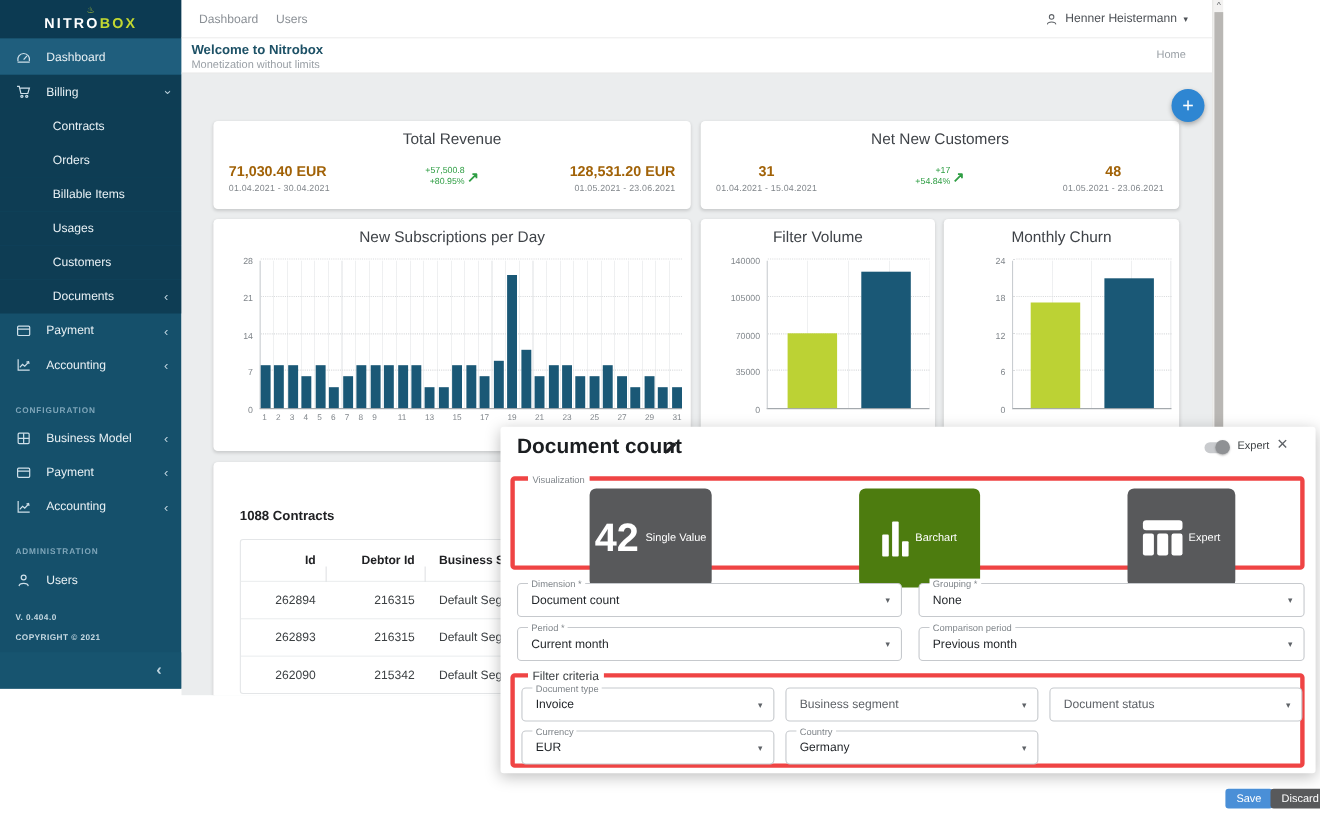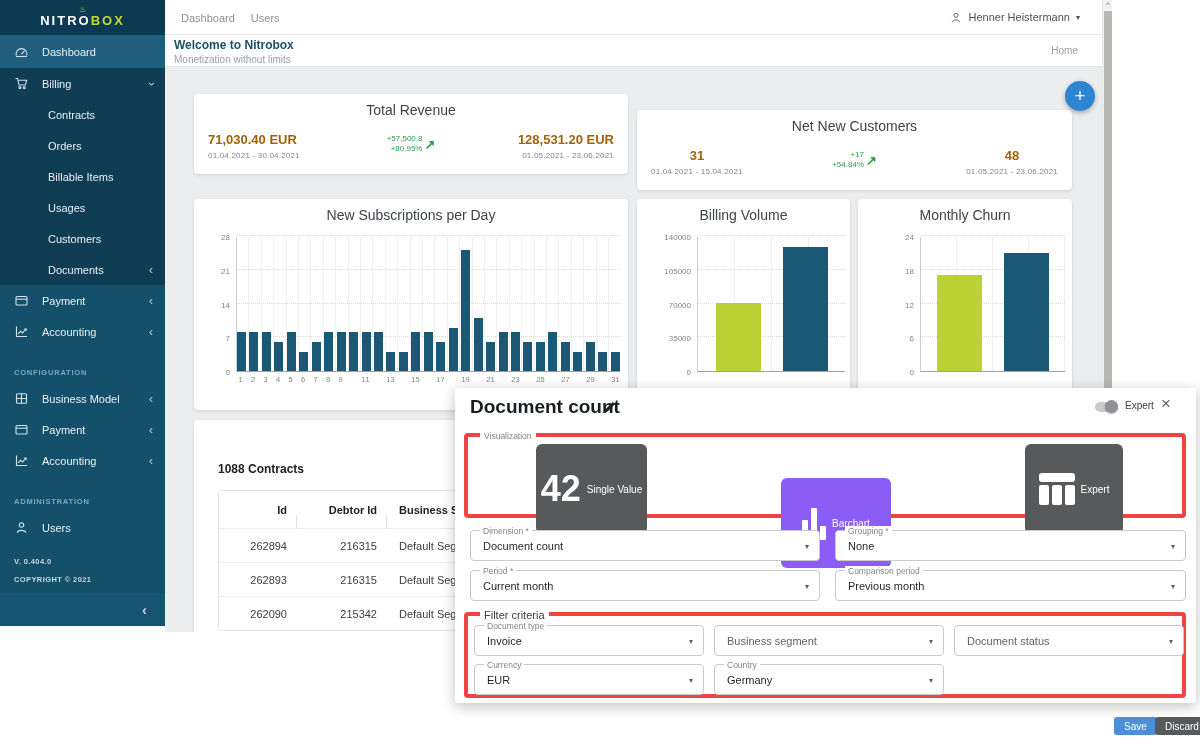--- a/index.html
+++ b/index.html
@@ -79,21 +79,21 @@
   #expert-toggle { position:absolute; left:640px; top:14px; width:23px; height:10px; border-radius:6px; background:#c9cbce; cursor:pointer; }
   #expert-toggle .knob { position:absolute; right:0; top:-2px; width:13px; height:13px; border-radius:50%; background:#8f9194; box-shadow:0 1px 2px rgba(0,0,0,.3); }
   #expert-label { position:absolute; left:670px; top:12px; font-size:10px; color:#3c4043; }
   #modal-close { position:absolute; left:706px; top:6px; font-size:17px; color:#5f6368; cursor:pointer; }
 
   .fieldset { position:absolute; border:4px solid #ef4444; border-radius:4px; background:#fff; }
   .fieldset > .legend { position:absolute; top:-6px; left:12px; background:#fff; padding:0 4px; font-size:8.5px; color:#80868b; }
   .fieldset > .legend.big { font-size:11px; color:#3c4043; top:-7px; }
 
   .viz-tile { position:absolute; top:7px; height:90px; border-radius:6px; background:#58595b; color:#fff; display:flex; align-items:center; justify-content:center; gap:6px; cursor:pointer; }
-  .viz-tile.selected { background:#8b5cf6;margin-top:34px; }
+  .viz-tile.selected { background:#4d7c0f; }
   .viz-tile .big { font-size:36px; font-weight:bold; line-height:36px; }
   .viz-tile .lab { font-size:10px; }
   .icon-bars { display:flex; align-items:flex-end; gap:3px; height:34px; }
   .icon-bars i { display:block; width:6px; background:#fff; border-radius:1px; }
   .icon-table { width:36px; height:32px; display:flex; flex-direction:column; gap:3px; }
   .icon-table .hd { height:9px; background:#fff; border-radius:3px; }
   .icon-table .cols { flex:1; display:flex; gap:3px; }
   .icon-table .cols i { flex:1; background:#fff; border-radius:2px; }
 
   .mat-select { position:absolute; height:31px; border:1px solid #c6c9cd; border-radius:4px; background:#fff; cursor:pointer; }
@@ -258,21 +258,21 @@
     </div>
   </header>
 
   <div id="welcome">
     <div id="welcome-title">Welcome to Nitrobox</div>
     <div id="welcome-sub">Monetization without limits</div>
     <div id="breadcrumb">Home</div>
   </div>
 
   <main id="main">
-    <div class="card" id="kpi-0" style="left:29px; top:27px; width:434px; height:80px;">
+    <div class="card" id="kpi-0" style="left:29px; top:43px; width:434px; height:80px;">
         <div class="card-title">Total Revenue</div>
         <div class="kpi-block t-left" style="left: 14px;">
           <div class="kpi-val">71,030.40 EUR</div>
           <div class="kpi-period">01.04.2021 - 30.04.2021</div>
         </div>
         <div class="kpi-delta">
           <div class="nums">
             <div>+57,500.8</div>
             <div>+80.95%</div>
           </div>
@@ -377,21 +377,21 @@
           <span style="width: 9px;">25</span>
           <span style="width: 9px;"></span>
           <span style="width: 9px;">27</span>
           <span style="width: 9px;"></span>
           <span style="width: 9px;">29</span>
           <span style="width: 9px;"></span>
           <span style="width: 9px;">31</span>
         </div>
       </div>
     <div class="card" id="chart-1" style="left:472px; top:132px; width:213px; height:211px;">
-        <div class="card-title">Billing Volume</div>
+        <div class="card-title">Filter Volume</div>
         <div class="plot" style="left: 60px; top: 38px; width: 148px; height: 135px; background-image: repeating-linear-gradient(90deg, transparent 0px, transparent 36px, rgba(120, 130, 140, 0.12) 36px, rgba(120, 130, 140, 0.12) 37px);">
           <div class="gridline" style="bottom: 33.75px;"></div>
           <div class="gridline" style="bottom: 67.5px;"></div>
           <div class="gridline" style="bottom: 101.25px;"></div>
           <div class="gridline" style="bottom: 135px;"></div>
           <div class="bars" style="justify-content: center; gap: 22px;">
             <div class="bar" style="width: 45px; height: 68px; background: rgb(188, 210, 52);"></div>
             <div class="bar" style="width: 45px; height: 124px; background: rgb(26, 88, 118);"></div>
           </div>
         </div>

